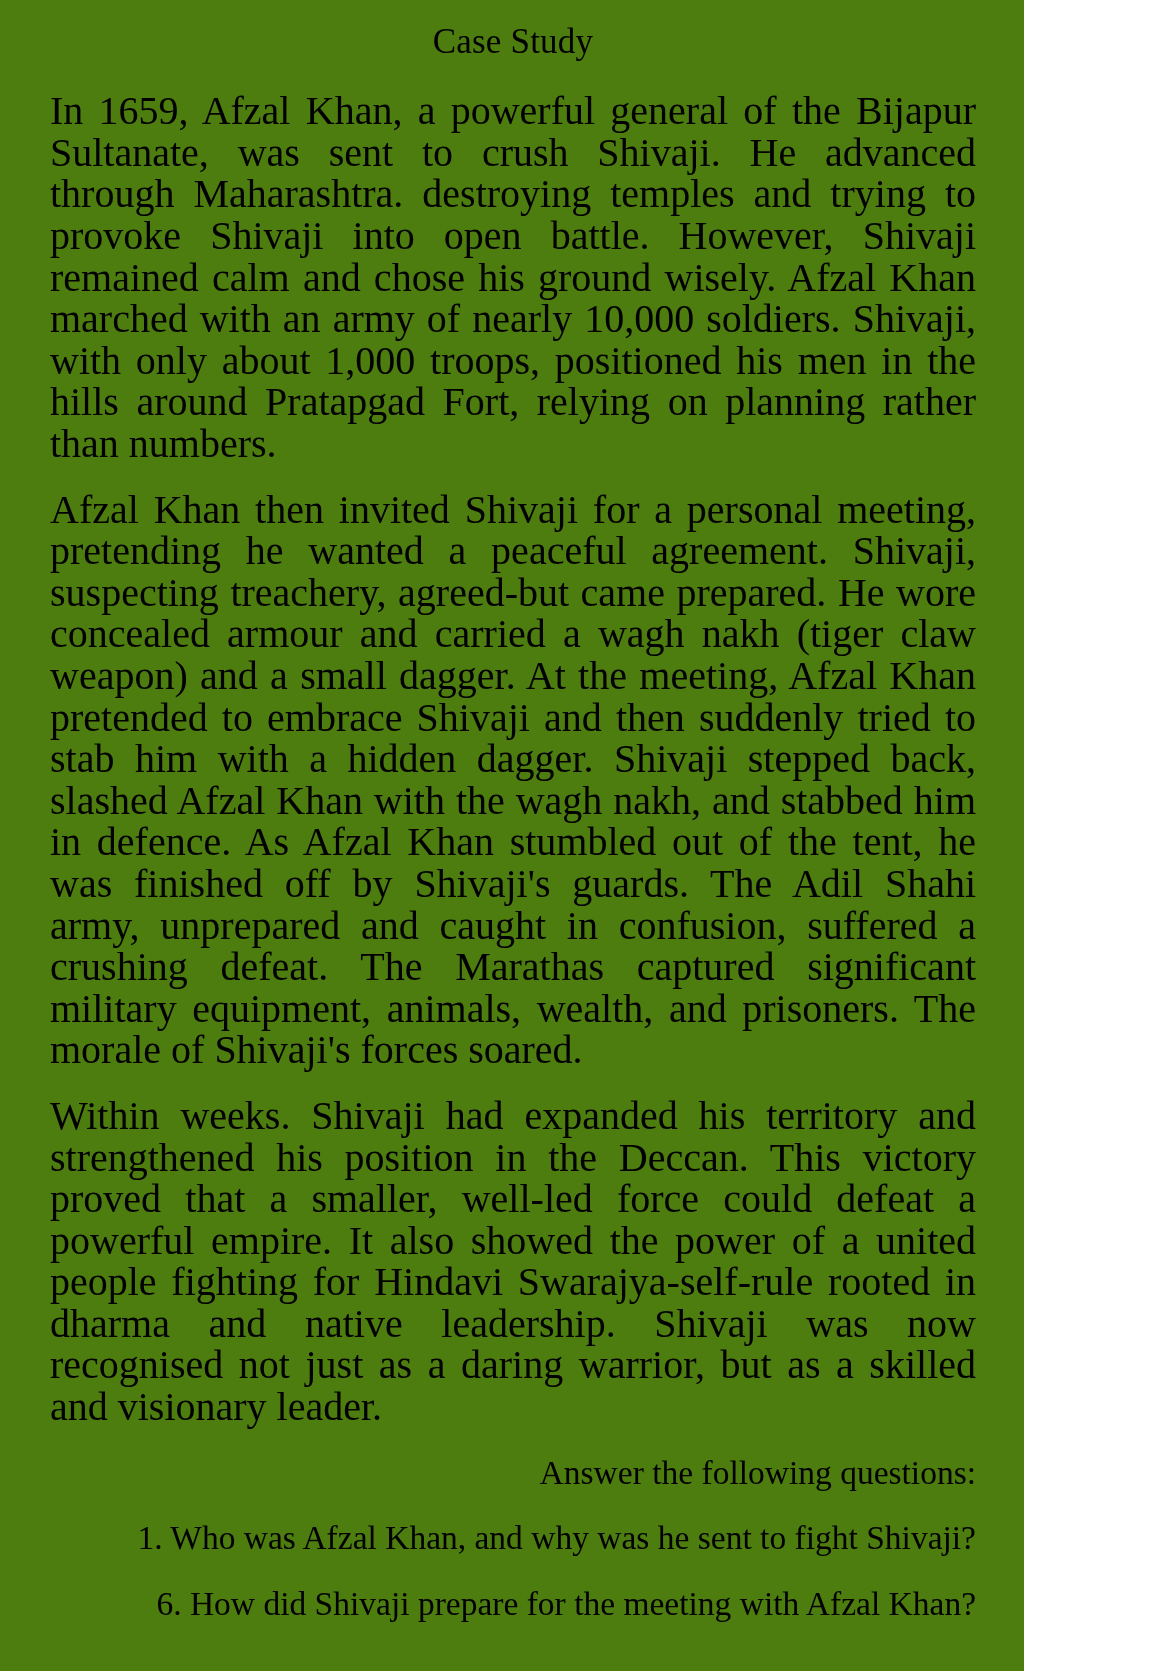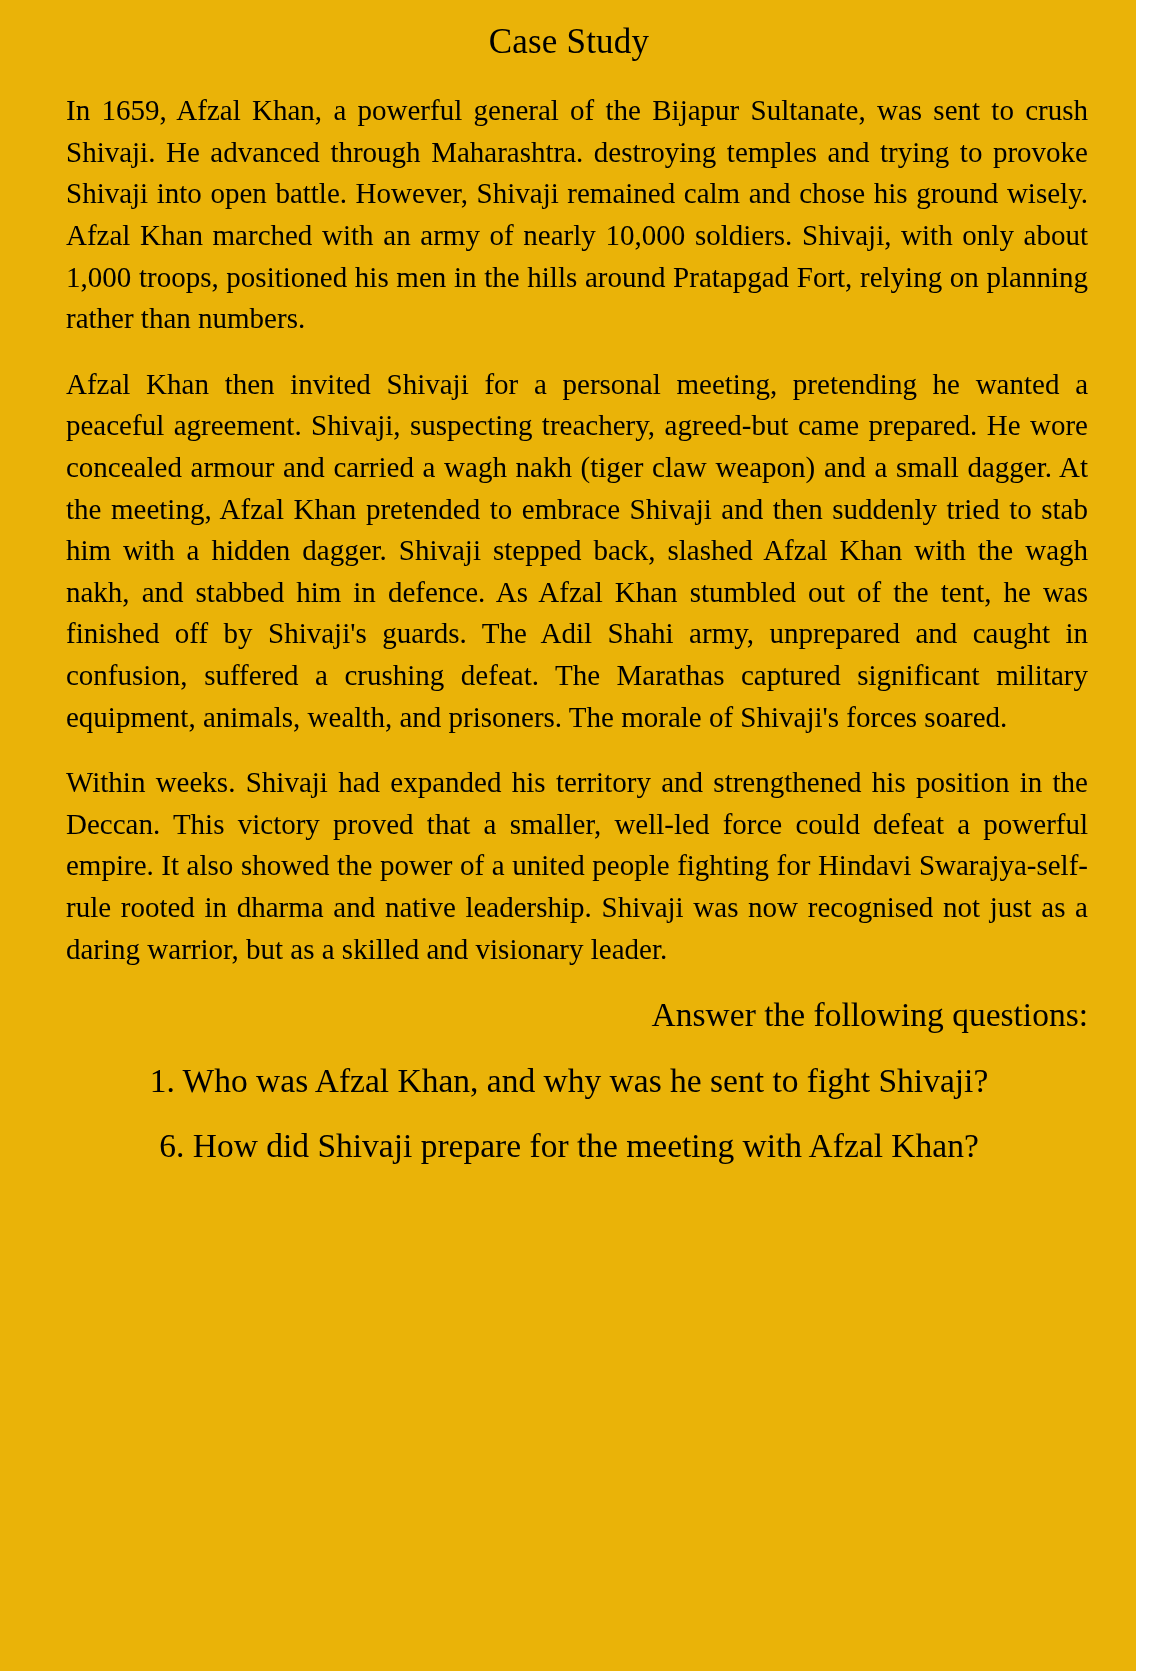--- a/index.html
+++ b/index.html
@@ -8,56 +8,56 @@
     background: #ffffff;
   }
   body {
     width: 1170px;
     height: 1671px;
     font-family: "Liberation Serif", "DejaVu Serif", serif;
     color: #000000;
     overflow: hidden;
   }
   .page {
-    width: 1136px;
+    width: 1024px;
     height: 1671px;
     box-sizing: border-box;
     padding: 22px 48px 0 50px;
-    background: #eab308;
+    background: #4d7c0f;
   }
   .doc-title {
     text-align: center;
     font-size: 35px;
     line-height: 1.15;
     font-weight: 400;
     margin: 0 0 28px 0;
     letter-spacing: 0.2px;
   }
   .body-para {
-    font-size: 29px;
+    font-size: 40px;
     line-height: 41.6px;
     text-align: justify;
     text-justify: inter-word;
-    margin: 0 0 24px 16px;
+    margin: 0 0 24px 0;
     hyphens: manual;
     word-spacing: 0px;
   }
   .body-para:last-of-type {
     margin-bottom: 0;
   }
   .instruction {
     font-size: 33.5px;
     line-height: 41.6px;
     text-align: right;
     margin: 0 0 24px 0;
   }
   .question {
     font-size: 33.5px;
     line-height: 41.6px;
-    text-align: center;
+    text-align: right;
     margin: 0 0 24px 0;
   }
   .q-wrap {
     margin: 0;
     padding: 0;
   }
 </style>
 </head>
 <body>
 

